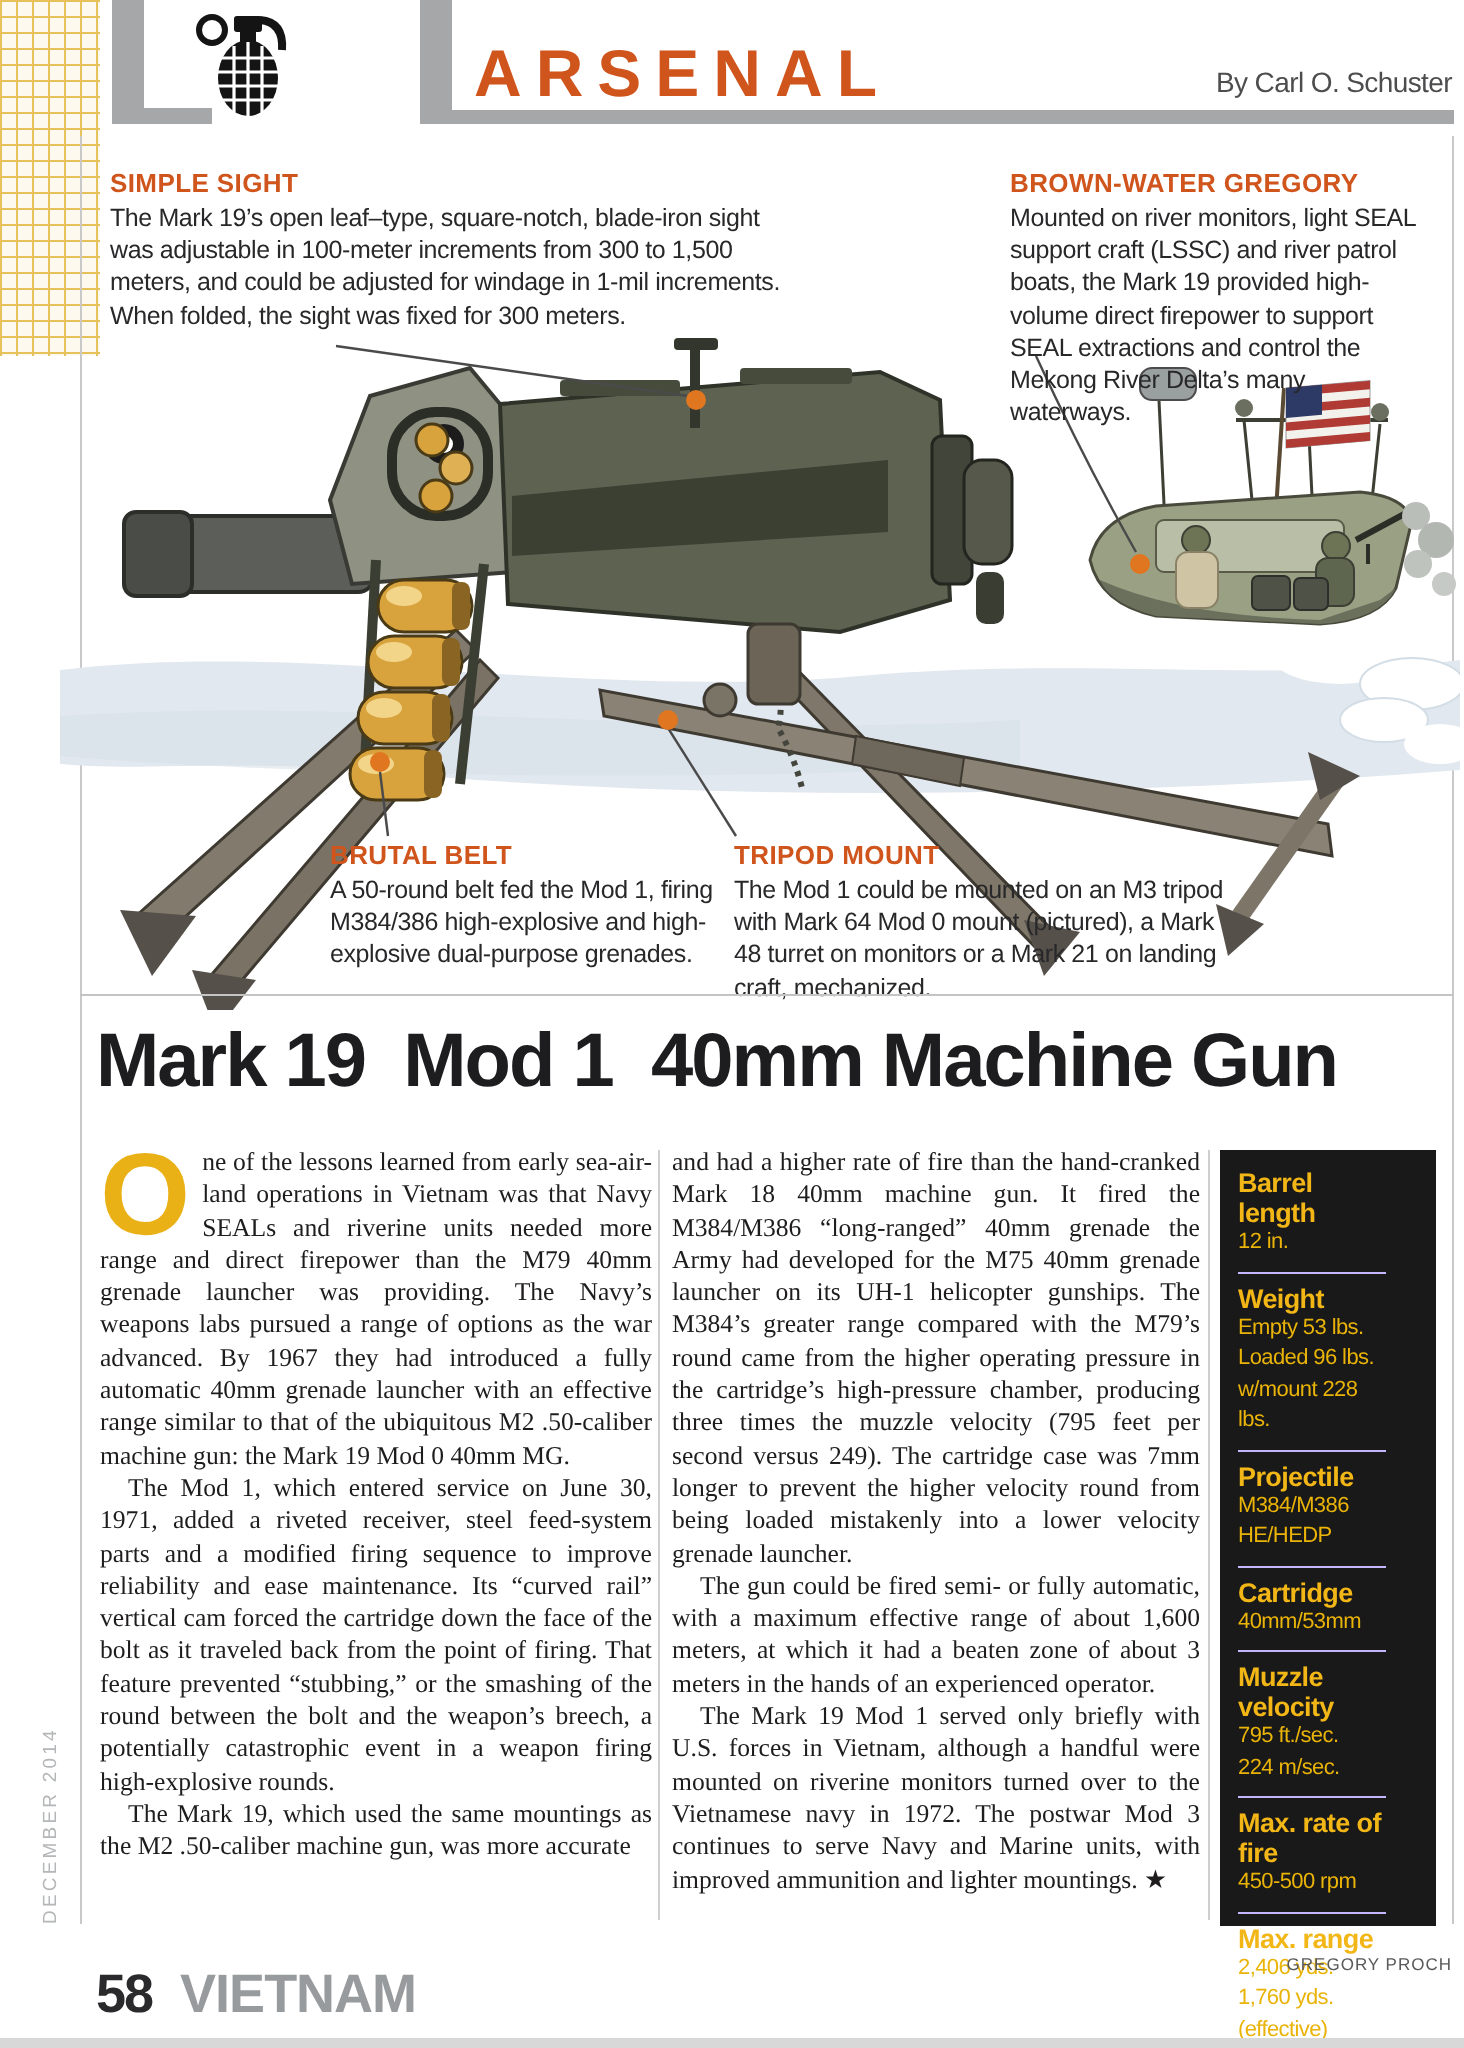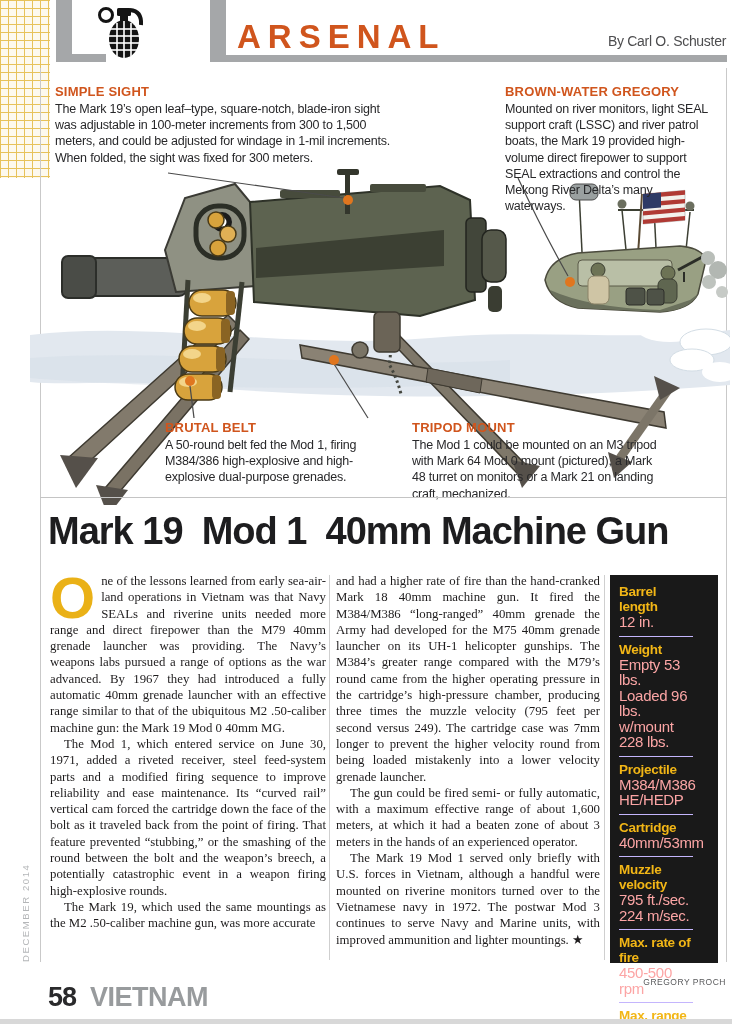--- a/index.html
+++ b/index.html
@@ -51,21 +51,21 @@
     margin:3px 6px 0 0;
   }
   
   .specs {
     position:absolute; left:610px; top:575px; width:108px; height:388px;
     background:#191919; padding:9px 25px 8px 9px;
   }
   .spec-section { border-top:1px solid #c4b5fd; margin-top:6px; padding-top:5px; }
   .spec-section:first-child { border-top:none; margin-top:0; padding-top:0; }
   .spec-label { color:#f2b616; font-size:13.5px; font-weight:bold; line-height:15px; letter-spacing:-0.3px; }
-  .spec-value { color:#fca5a5; font-size:15px; line-height:15.5px; letter-spacing:-0.3px; }
+  .spec-value { color:#eab308; font-size:11px; line-height:15.5px; letter-spacing:-0.3px; }
   
   .credit {
     position:absolute; right:6px; top:977px; width:200px; text-align:right;
     font-size:8.5px; letter-spacing:0.5px; color:#58595b;
   }
   .footer { position:absolute; left:48px; top:982px; display:flex; align-items:baseline; gap:14px; }
   .page-num { font-size:27px; font-weight:bold; color:#2a2a2c; letter-spacing:-1px; }
   .mag-name { font-size:27px; font-weight:bold; color:#989b9d; letter-spacing:-0.5px; }
   .issue-vertical {
     position:absolute; left:20px; top:962px; width:135px;
@@ -259,21 +259,21 @@
     <div class="ctext">The Mark 19’s open leaf–type, square-notch, blade-iron sight was adjustable in 100-meter increments from 300 to 1,500 meters, and could be adjusted for windage in 1-mil increments. When folded, the sight was fixed for 300 meters.</div>
   </div>
   <div class="callout" style="left:505px;top:84px;width:208px;">
     <div class="ctitle">BROWN-WATER GREGORY</div>
     <div class="ctext">Mounted on river monitors, light SEAL support craft (LSSC) and river patrol boats, the Mark 19 provided high-volume direct firepower to support SEAL extractions and control the Mekong River Delta’s many waterways.</div>
   </div>
   <div class="callout" style="left:165px;top:420px;width:196px;">
     <div class="ctitle">BRUTAL BELT</div>
     <div class="ctext">A 50-round belt fed the Mod 1, firing M384/386 high-explosive and high-explosive dual-purpose grenades.</div>
   </div>
-  <div class="callout" style="left:367px;top:420px;width:252px;margin-left:45px;">
+  <div class="callout" style="left:367px;top:420px;width:252px;">
     <div class="ctitle">TRIPOD MOUNT</div>
     <div class="ctext">The Mod 1 could be mounted on an M3 tripod with Mark 64 Mod 0 mount (pictured), a Mark 48 turret on monitors or a Mark 21 on landing craft, mechanized.</div>
   </div>
 
   <div class="hrule" style="left:40px;top:497px;width:687px;"></div>
   <h1 class="article-title">Mark 19  Mod 1  40mm Machine Gun</h1>
 
   <div class="col" style="left:50px;width:276px;">
     <p><span class="dropcap">O</span><span>ne of the lessons learned from early sea-air-land operations in Vietnam was that Navy SEALs and riverine units needed more range and direct firepower than the M79 40mm grenade launcher was providing. The Navy’s weapons labs pursued a range of options as the war advanced. By 1967 they had introduced a fully automatic 40mm grenade launcher with an effective range similar to that of the ubiquitous M2 .50-caliber machine gun: the Mark 19 Mod 0 40mm MG.</span></p>
     <p class="indent">The Mod 1, which entered service on June 30, 1971, added a riveted receiver, steel feed-system parts and a modified firing sequence to improve reliability and ease maintenance. Its “curved rail” vertical cam forced the cartridge down the face of the bolt as it traveled back from the point of firing. That feature prevented “stubbing,” or the smashing of the round between the bolt and the weapon’s breech, a potentially catastrophic event in a weapon firing high-explosive rounds.</p>

